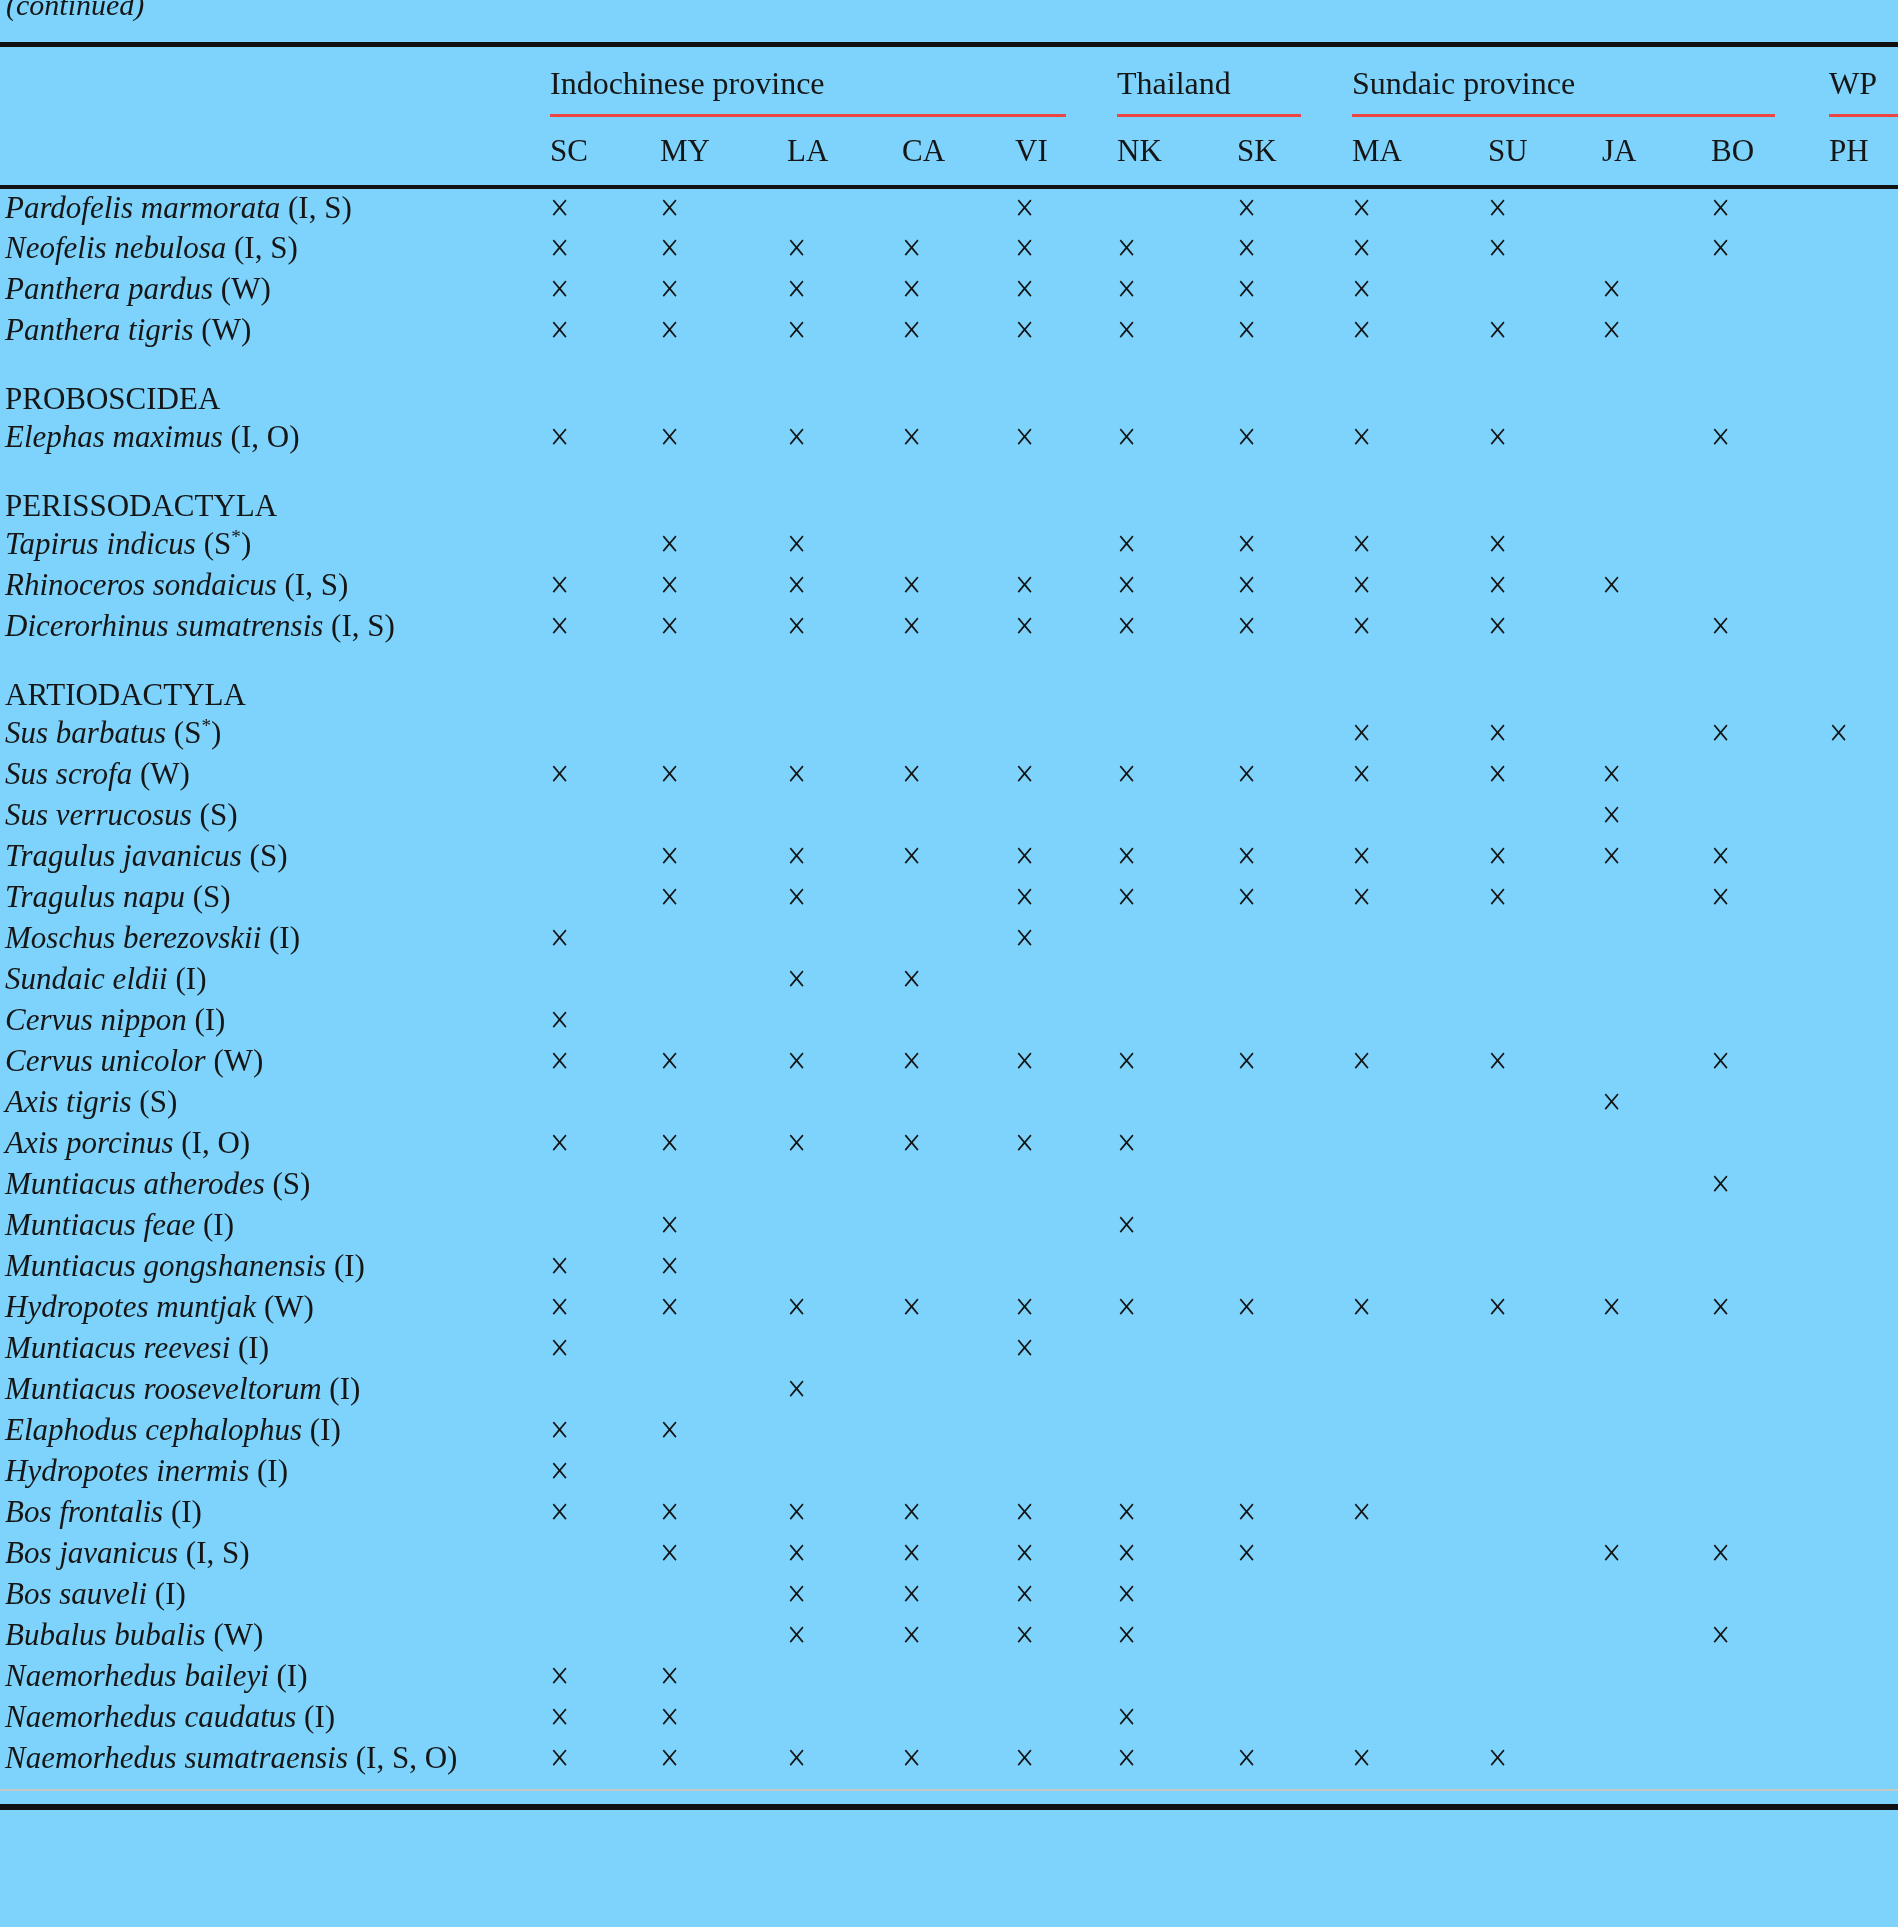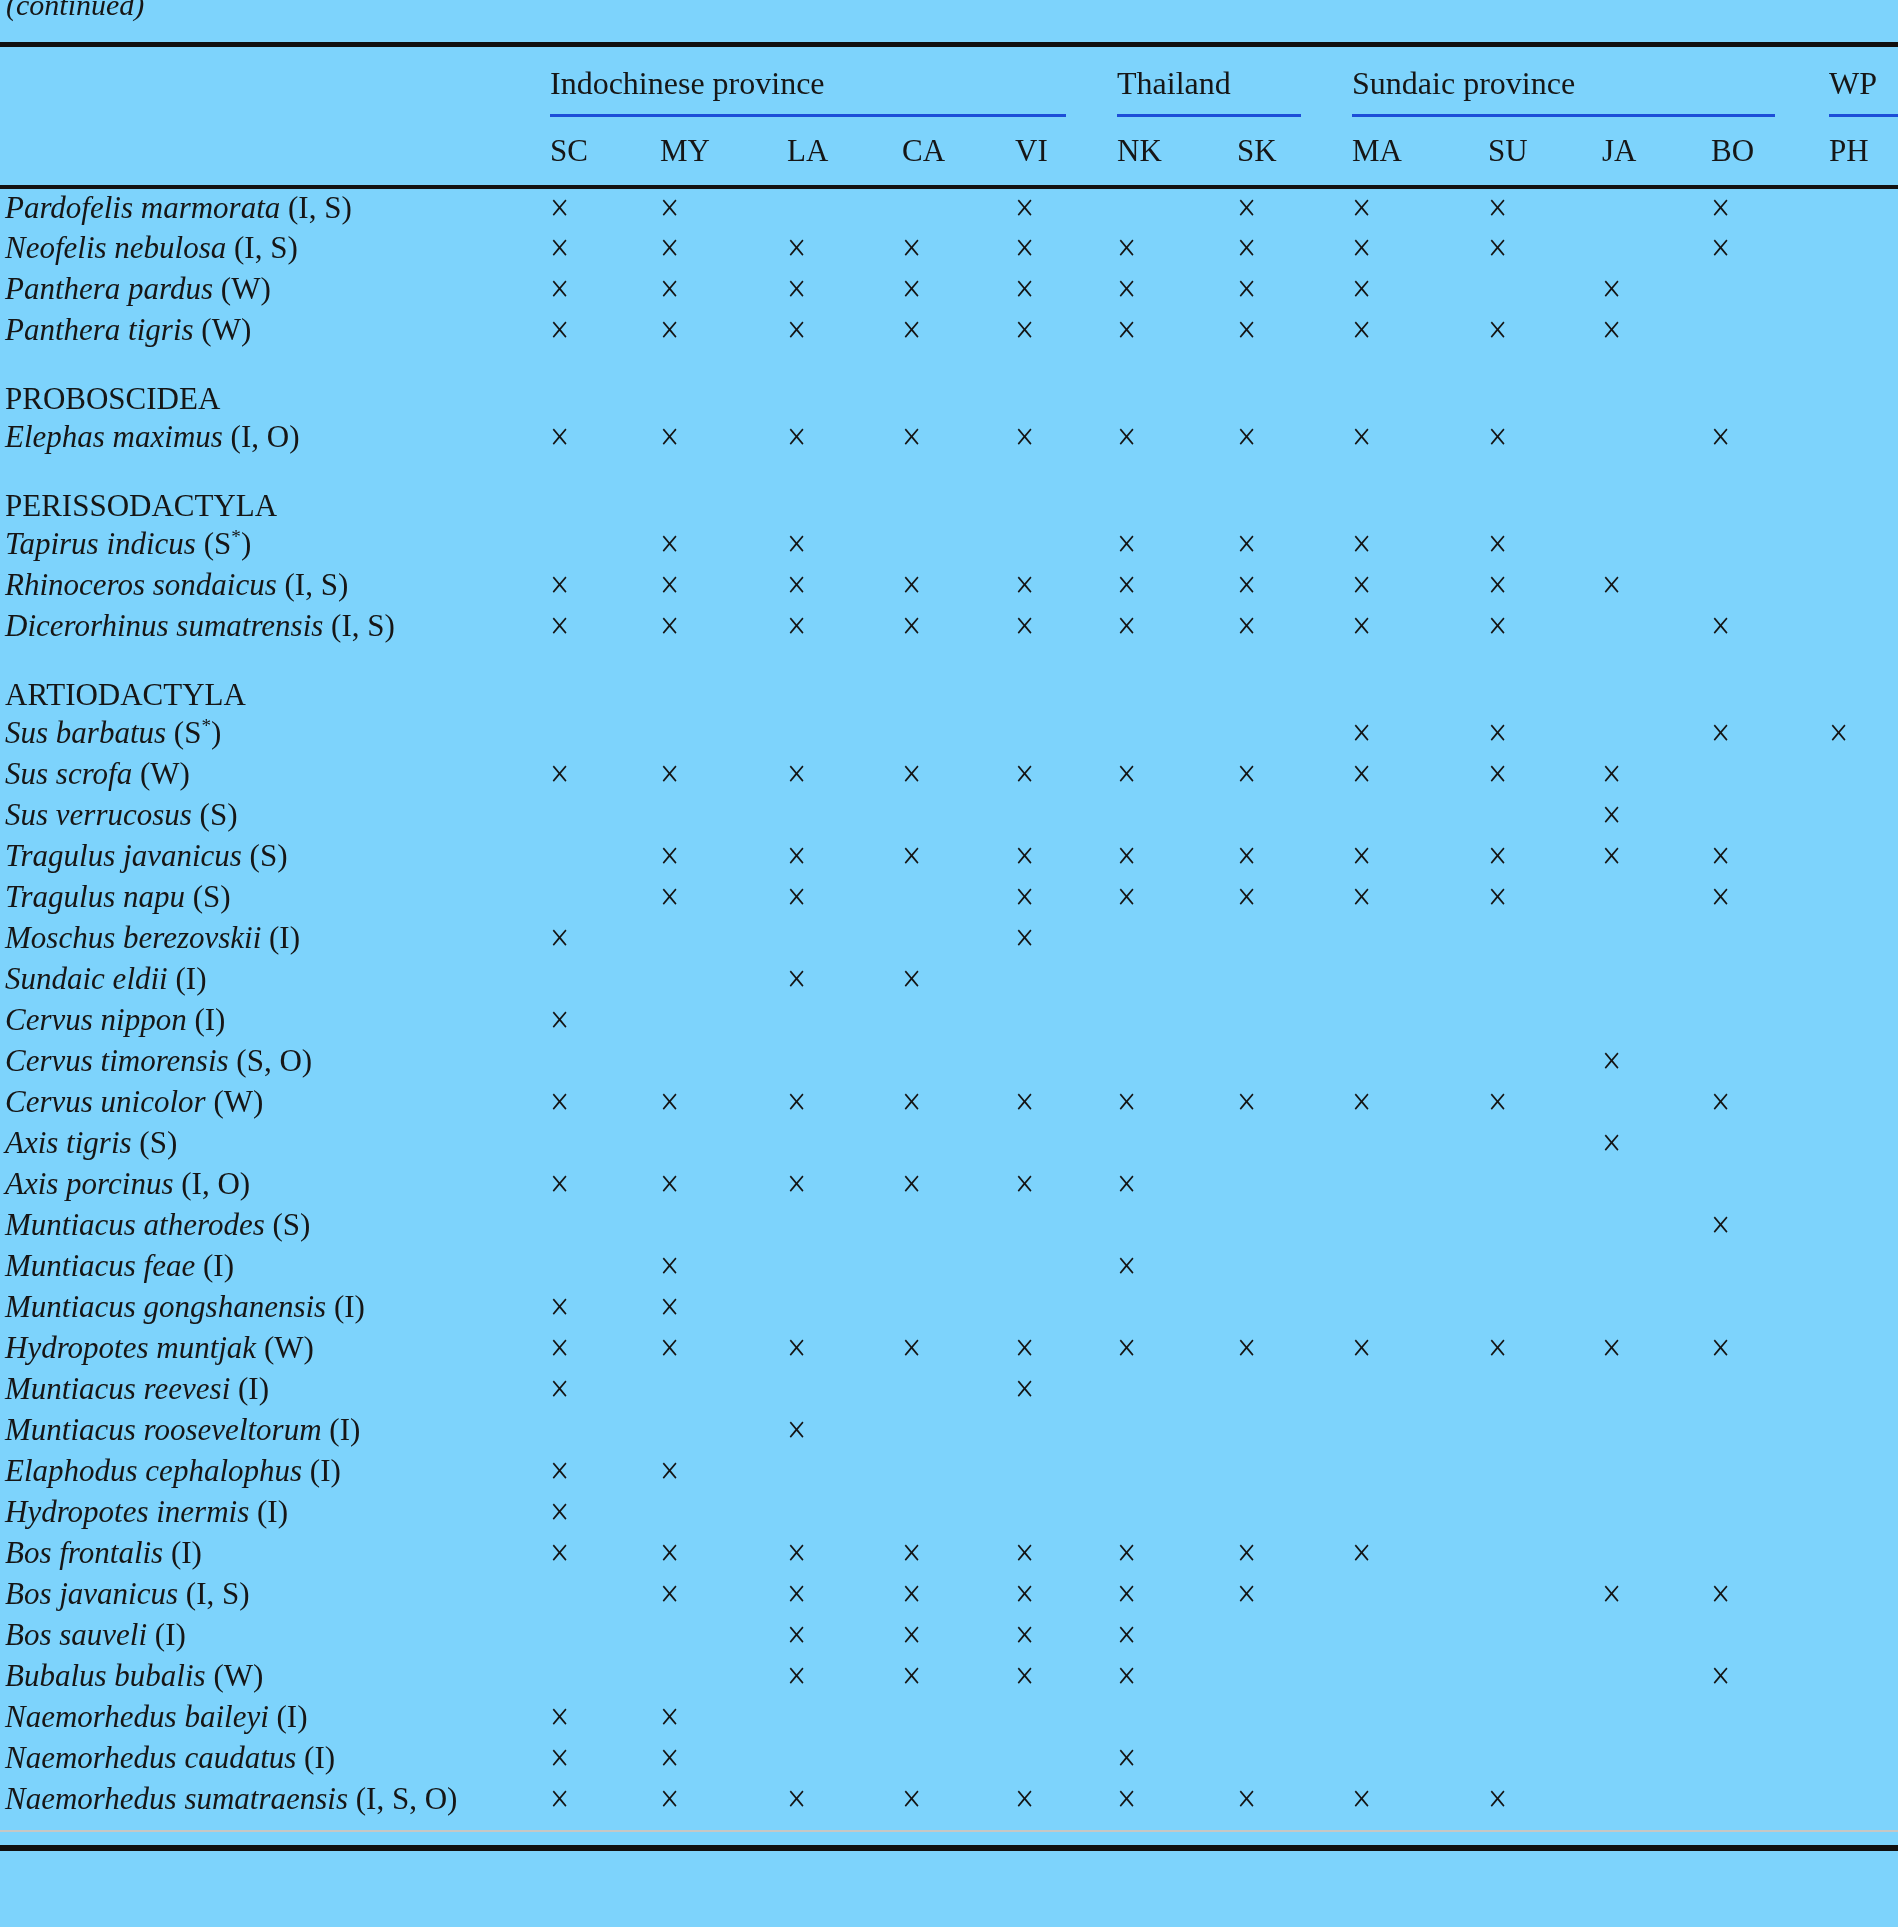--- a/index.html
+++ b/index.html
@@ -32,21 +32,21 @@
   col.c8{width:114px} col.c9{width:109px} col.c10{width:118px} col.c11{width:84px}
 
   thead td, thead th{font-weight:normal;text-align:left;vertical-align:bottom;padding:0;}
   tr.group-row{height:72px;}
   tr.group-row .group-inner{
     display:block;
     margin-left:15px;
     font-size:32px;
     line-height:34px;
     padding-bottom:14px;
-    border-bottom:3px solid #1d4ed8;
+    border-bottom:3px solid #ef4444;
   }
   tr.group-row .g0{margin-right:36px;}
   tr.group-row .g1{margin-right:36px;}
   tr.group-row .g2{margin-right:39px;}
   tr.group-row .g3{margin-right:0;}
   tr.collabel-row{height:70px;}
   tr.collabel-row th{
     font-size:31px;
     padding:0 0 16px 15px;
     border-bottom:4px solid #121212;
@@ -388,35 +388,20 @@
           <td class="mark-cell"></td>
           <td class="mark-cell"></td>
           <td class="mark-cell"></td>
           <td class="mark-cell"></td>
           <td class="mark-cell"></td>
           <td class="mark-cell"></td>
           <td class="mark-cell"></td>
           <td class="mark-cell"></td>
         </tr>
         <tr class="species-row">
-          <td class="name-cell"><span class="sp-name">Cervus timorensis</span><span class="sp-ann"> (S, O)</span></td>
-          <td class="mark-cell"></td>
-          <td class="mark-cell"></td>
-          <td class="mark-cell"></td>
-          <td class="mark-cell"></td>
-          <td class="mark-cell"></td>
-          <td class="mark-cell"></td>
-          <td class="mark-cell"></td>
-          <td class="mark-cell"></td>
-          <td class="mark-cell"></td>
-          <td class="mark-cell"><span class="mark">×</span></td>
-          <td class="mark-cell"></td>
-          <td class="mark-cell"></td>
-        </tr>
-        <tr class="species-row">
           <td class="name-cell"><span class="sp-name">Cervus unicolor</span><span class="sp-ann"> (W)</span></td>
           <td class="mark-cell"><span class="mark">×</span></td>
           <td class="mark-cell"><span class="mark">×</span></td>
           <td class="mark-cell"><span class="mark">×</span></td>
           <td class="mark-cell"><span class="mark">×</span></td>
           <td class="mark-cell"><span class="mark">×</span></td>
           <td class="mark-cell"><span class="mark">×</span></td>
           <td class="mark-cell"><span class="mark">×</span></td>
           <td class="mark-cell"><span class="mark">×</span></td>
           <td class="mark-cell"><span class="mark">×</span></td>

